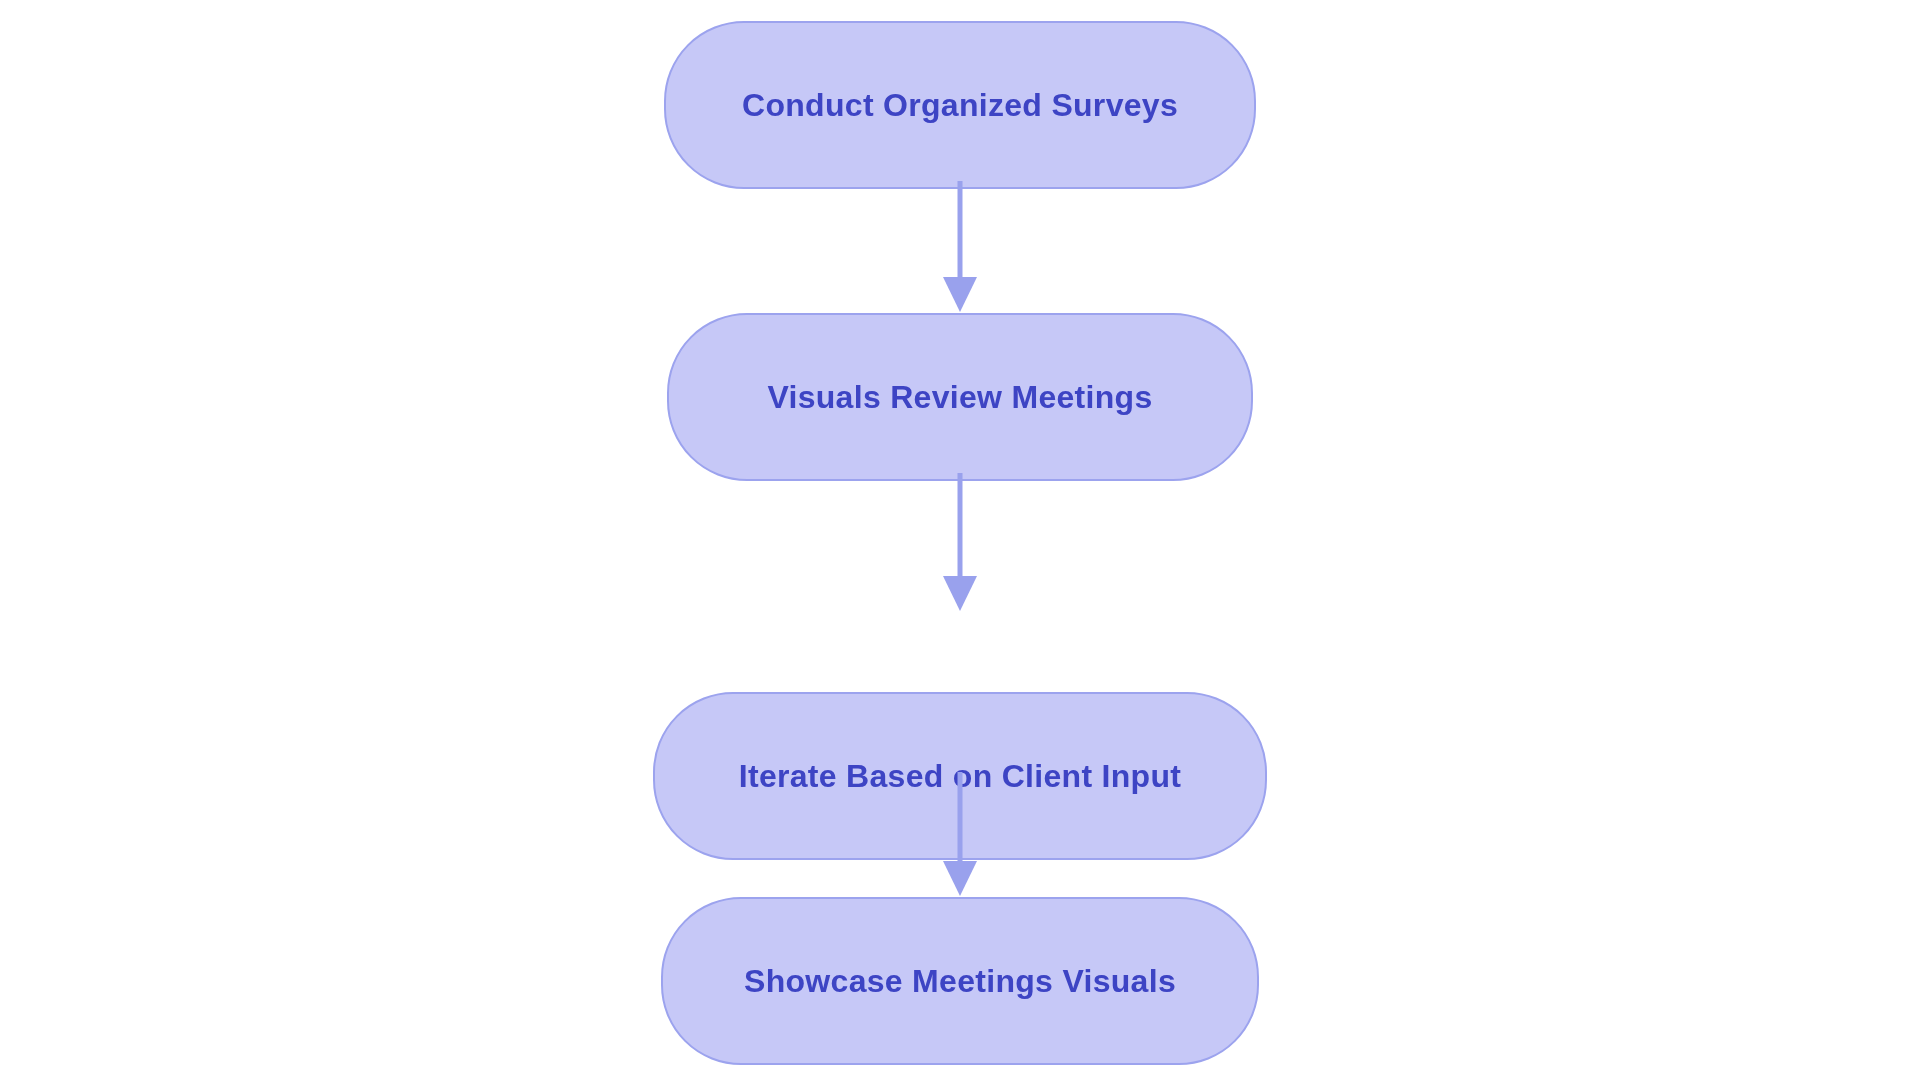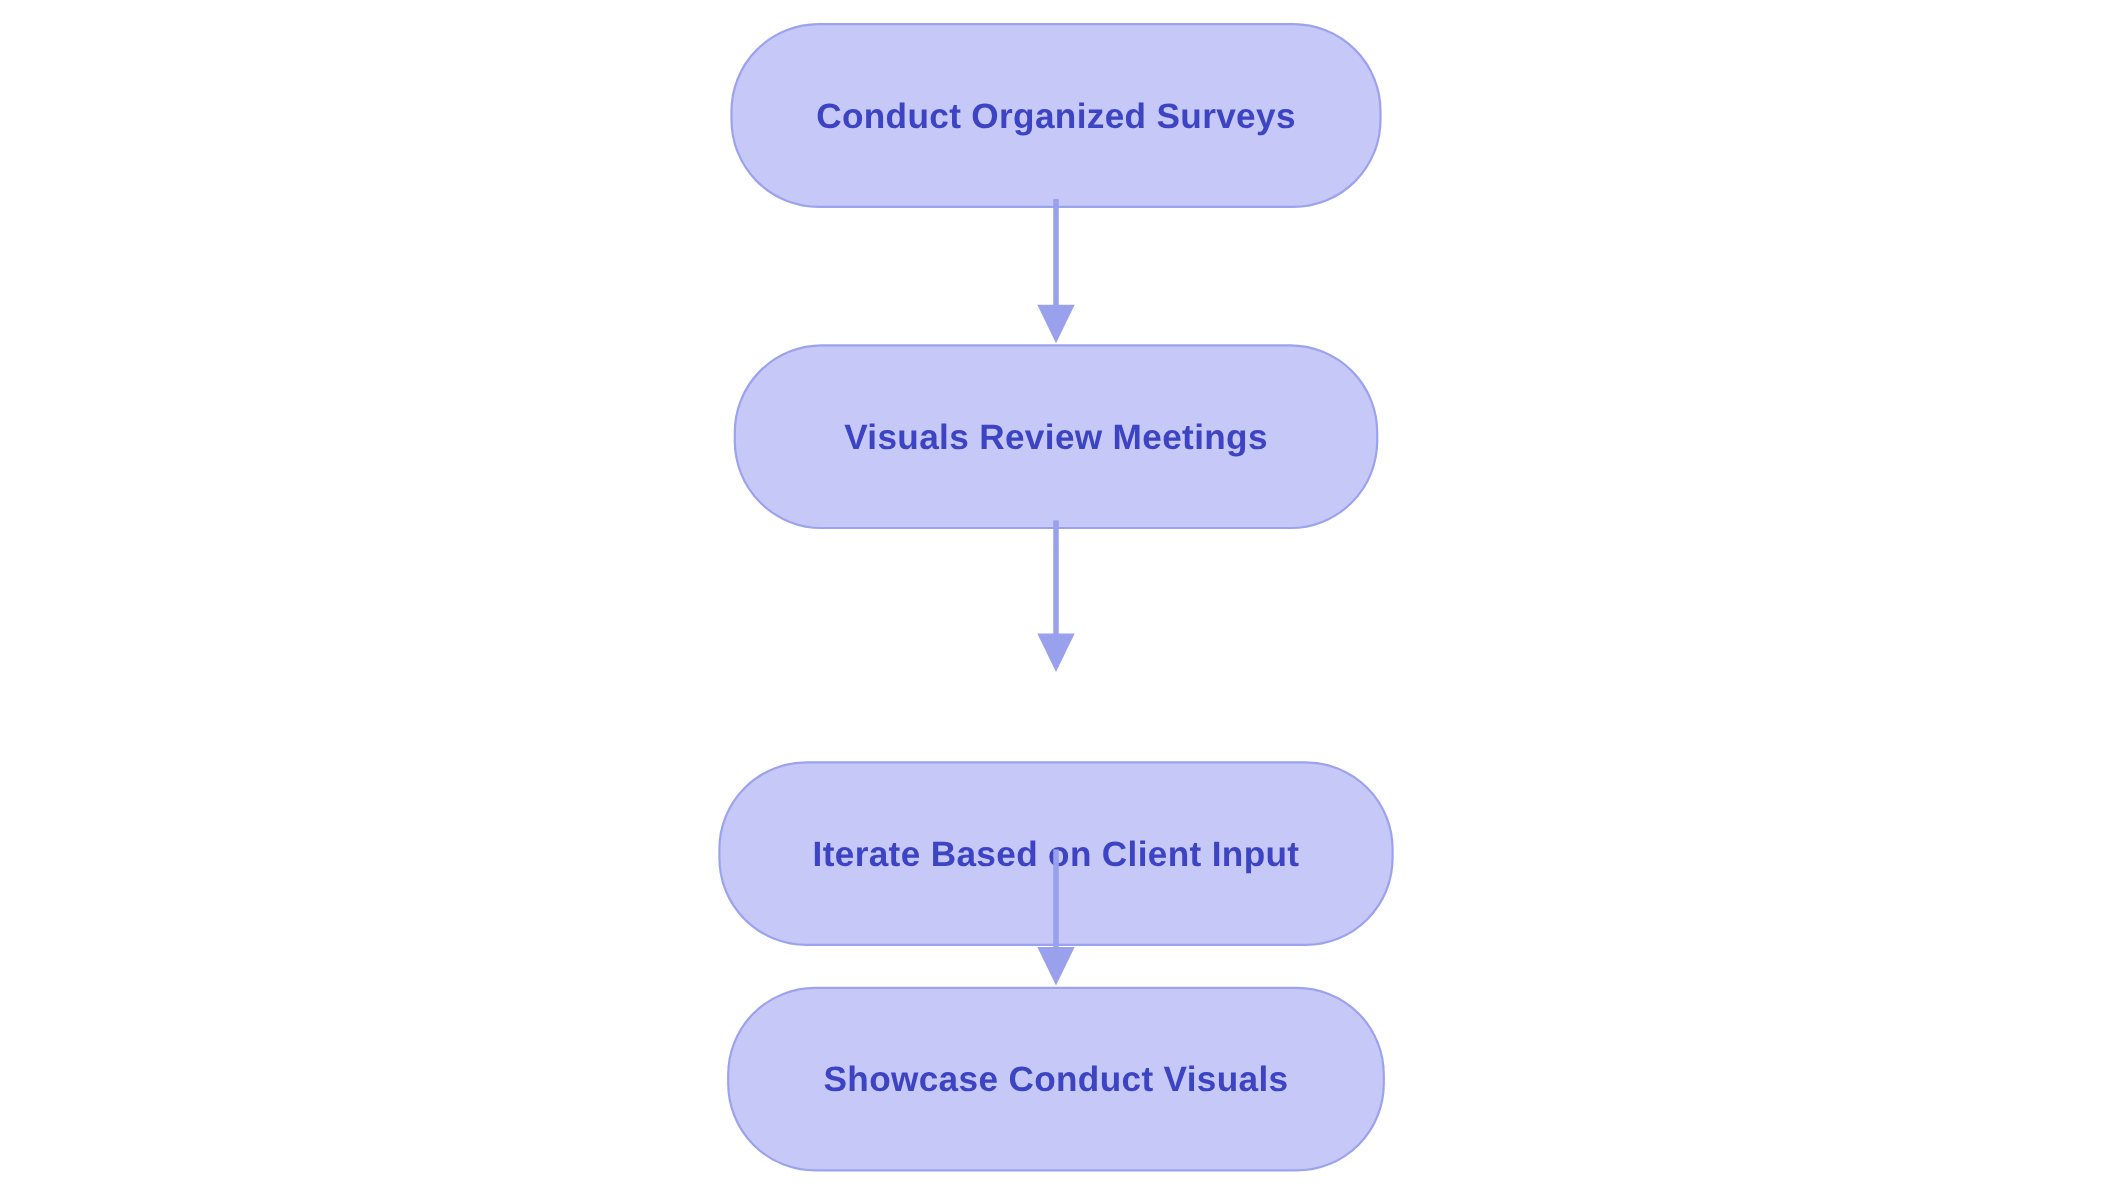--- a/index.html
+++ b/index.html
@@ -79,16 +79,16 @@
   <div class="node n3">
     <span>Iterate Based on Client Input</span>
   </div>
 
   <svg class="arrow a3" viewBox="0 0 40 125" aria-hidden="true">
     <line x1="20" y1="0" x2="20" y2="93"></line>
     <polygon points="3,89 37,89 20,124"></polygon>
   </svg>
 
   <div class="node n4">
-    <span>Showcase Conduct Visuals</span>
+    <span>Showcase Meetings Visuals</span>
   </div>
 
 </div>
 
 </body></html>

